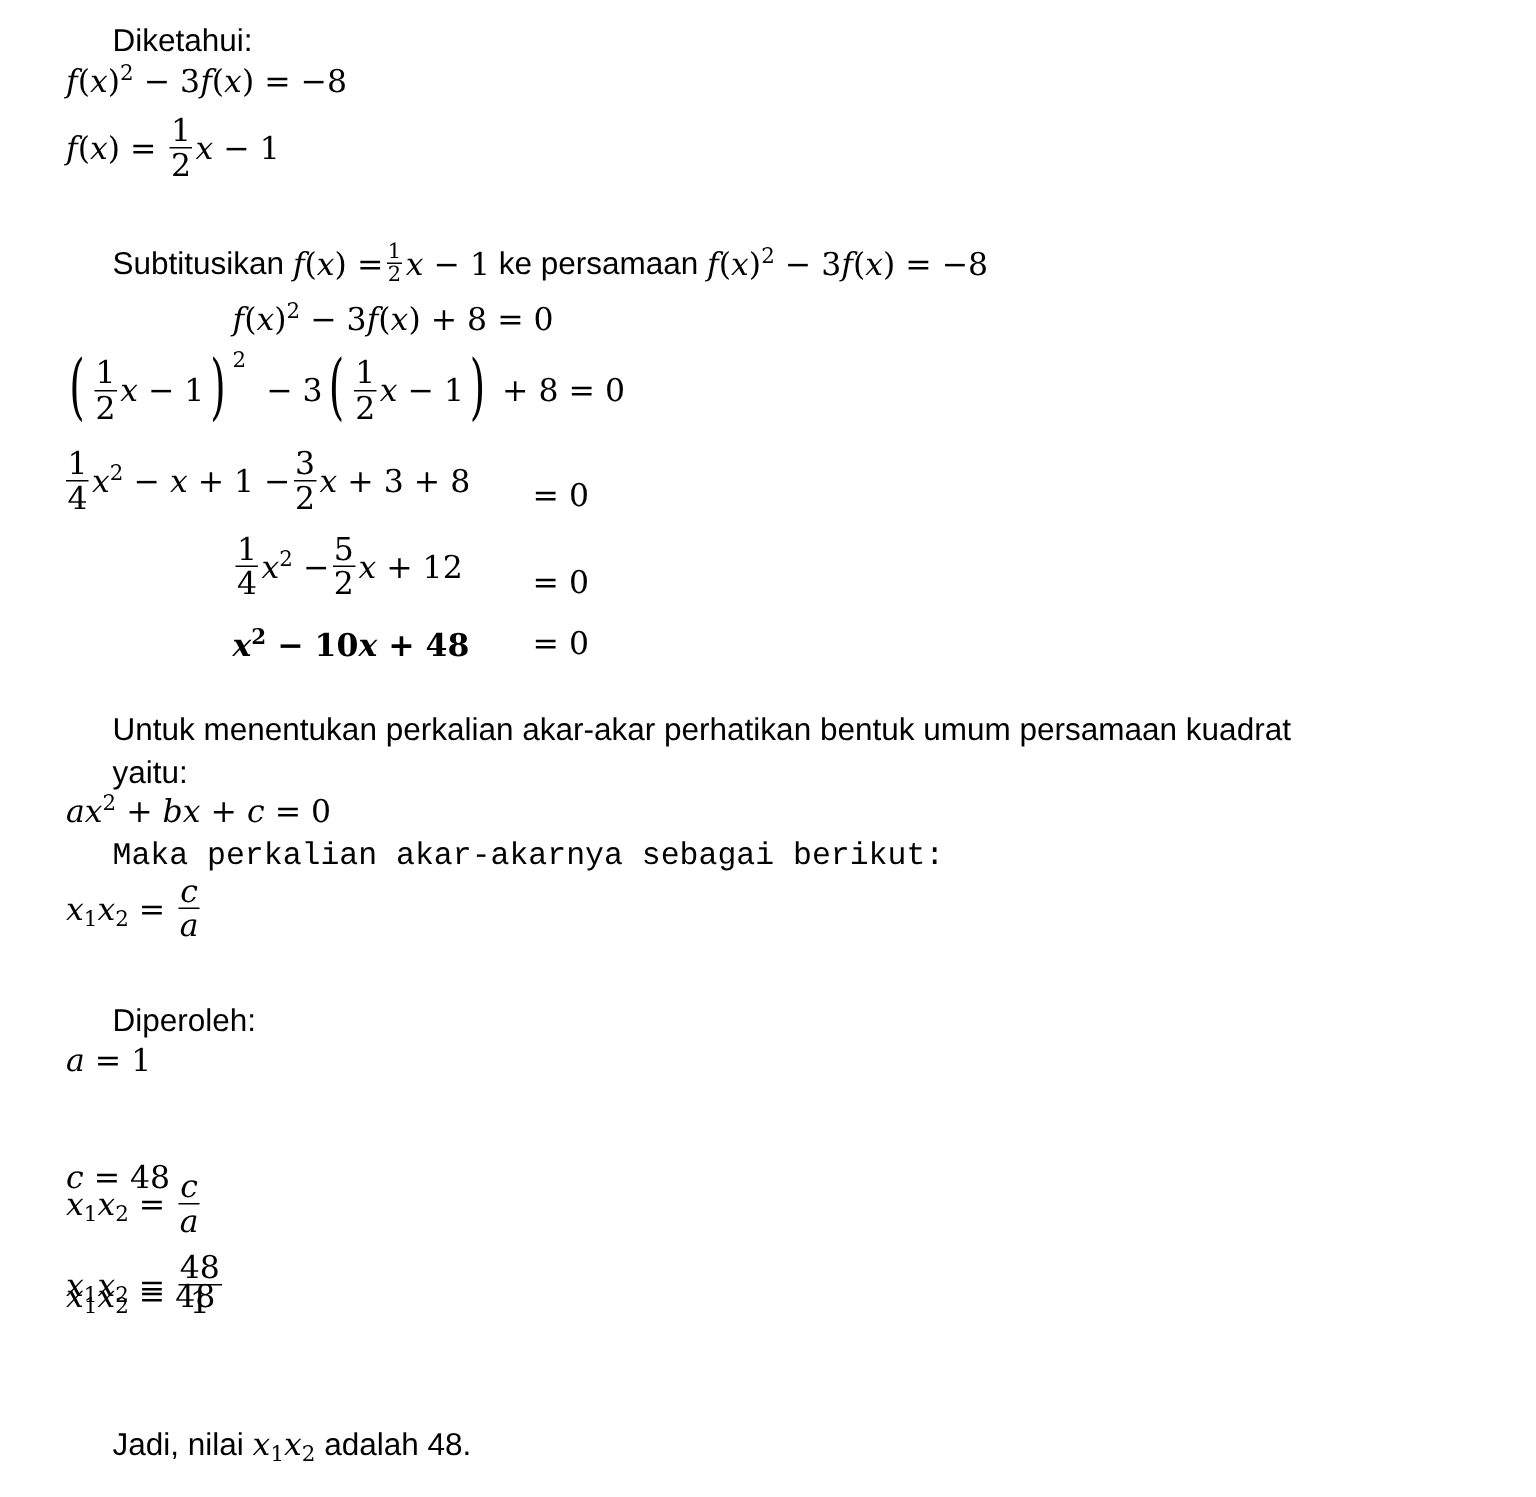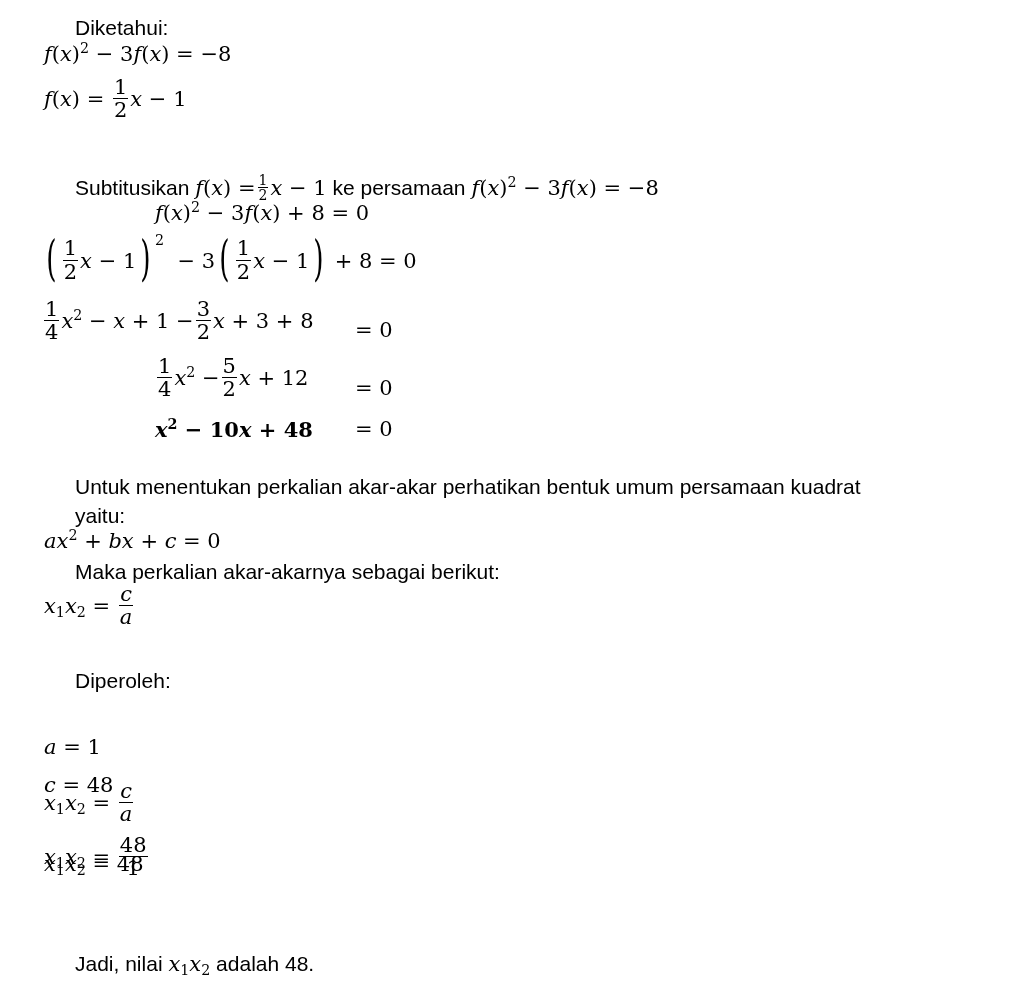--- a/index.html
+++ b/index.html
@@ -18,21 +18,21 @@
 </style>
 </head>
 <body>
 
 <div class="t" style="left:44px;top:17px;">Diketahui:</div>
 <div class="m" style="left:44px;top:44px;"><i>f</i>(<i>x</i>)<sup>2</sup> − 3<i>f</i>(<i>x</i>) = −8</div>
 <div class="m" style="left:44px;top:78px;">
   <i>f</i>(<i>x</i>) = <span class="frac"><span class="num">1</span><span>2</span></span><i>x</i> − 1
 </div>
 
-<div class="t" style="left:44px;top:175px;">
+<div class="t" style="left:44px;top:163px;">
   <span>Subtitusikan</span>
   <span class="m" style="position:static;"><i>f</i>(<i>x</i>) =<span class="frac sm"><span class="num">1</span><span>2</span></span><i>x</i> − 1</span>
   <span>ke persamaan</span>
   <span class="m" style="position:static;"><i>f</i>(<i>x</i>)<sup>2</sup> − 3<i>f</i>(<i>x</i>) = −8</span>
 </div>
 
 <div class="m" style="left:155px;top:203px;"><i>f</i>(<i>x</i>)<sup>2</sup> − 3<i>f</i>(<i>x</i>) + 8 = 0</div>
 
 <div class="m" style="left:42px;top:238px;">
   <span class="paren">(</span><span class="frac"><span class="num">1</span><span>2</span></span><i>x</i> − 1<span class="paren">)</span><sup style="vertical-align:1.6em;">2</sup>
@@ -48,27 +48,27 @@
   <span class="frac"><span class="num">1</span><span>4</span></span><i>x</i><sup>2</sup> −<span class="frac"><span class="num">5</span><span>2</span></span><i>x</i> + 12
 </div>
 <div class="m" style="left:355px;top:378px;">= 0</div>
 
 <div class="m" style="left:155px;top:419px;font-weight:bold;"><i>x</i><sup>2</sup> − 10<i>x</i> + 48</div>
 <div class="m" style="left:355px;top:419px;">= 0</div>
 
 <div class="t" style="left:44px;top:476px;">Untuk menentukan perkalian akar-akar perhatikan bentuk umum persamaan kuadrat</div>
 <div class="t" style="left:44px;top:505px;">yaitu:</div>
 <div class="m" style="left:44px;top:531px;"><i>ax</i><sup>2</sup> + <i>bx</i> + <i>c</i> = 0</div>
-<div class="t" style="left:44px;top:561px;">Maka perkalian akar-akarnya sebagai berikut:</div>
+<div class="t" style="left:44px;top:561px;font-family:Liberation Mono, monospace;">Maka perkalian akar-akarnya sebagai berikut:</div>
 <div class="m" style="left:44px;top:585px;">
   <i>x</i><sub>1</sub><i>x</i><sub>2</sub> = <span class="frac"><span class="num" style="font-style:italic;">c</span><span style="font-style:italic;">a</span></span>
 </div>
 
 <div class="t" style="left:44px;top:670px;">Diperoleh:</div>
-<div class="m" style="left:44px;top:697px;margin-top:40px;"><i>a</i> = 1</div>
+<div class="m" style="left:44px;top:697px;"><i>a</i> = 1</div>
 <div class="m" style="left:44px;top:727px;margin-top:48px;"><i>c</i> = 48</div>
 
 <div class="m" style="left:44px;top:782px;">
   <i>x</i><sub>1</sub><i>x</i><sub>2</sub> = <span class="frac"><span class="num" style="font-style:italic;">c</span><span style="font-style:italic;">a</span></span>
 </div>
 <div class="m" style="left:44px;top:836px;">
   <i>x</i><sub>1</sub><i>x</i><sub>2</sub> = <span class="frac"><span class="num">48</span><span>1</span></span>
 </div>
 <div class="m" style="left:44px;top:854px;"><i>x</i><sub>1</sub><i>x</i><sub>2</sub> = 48</div>
 

